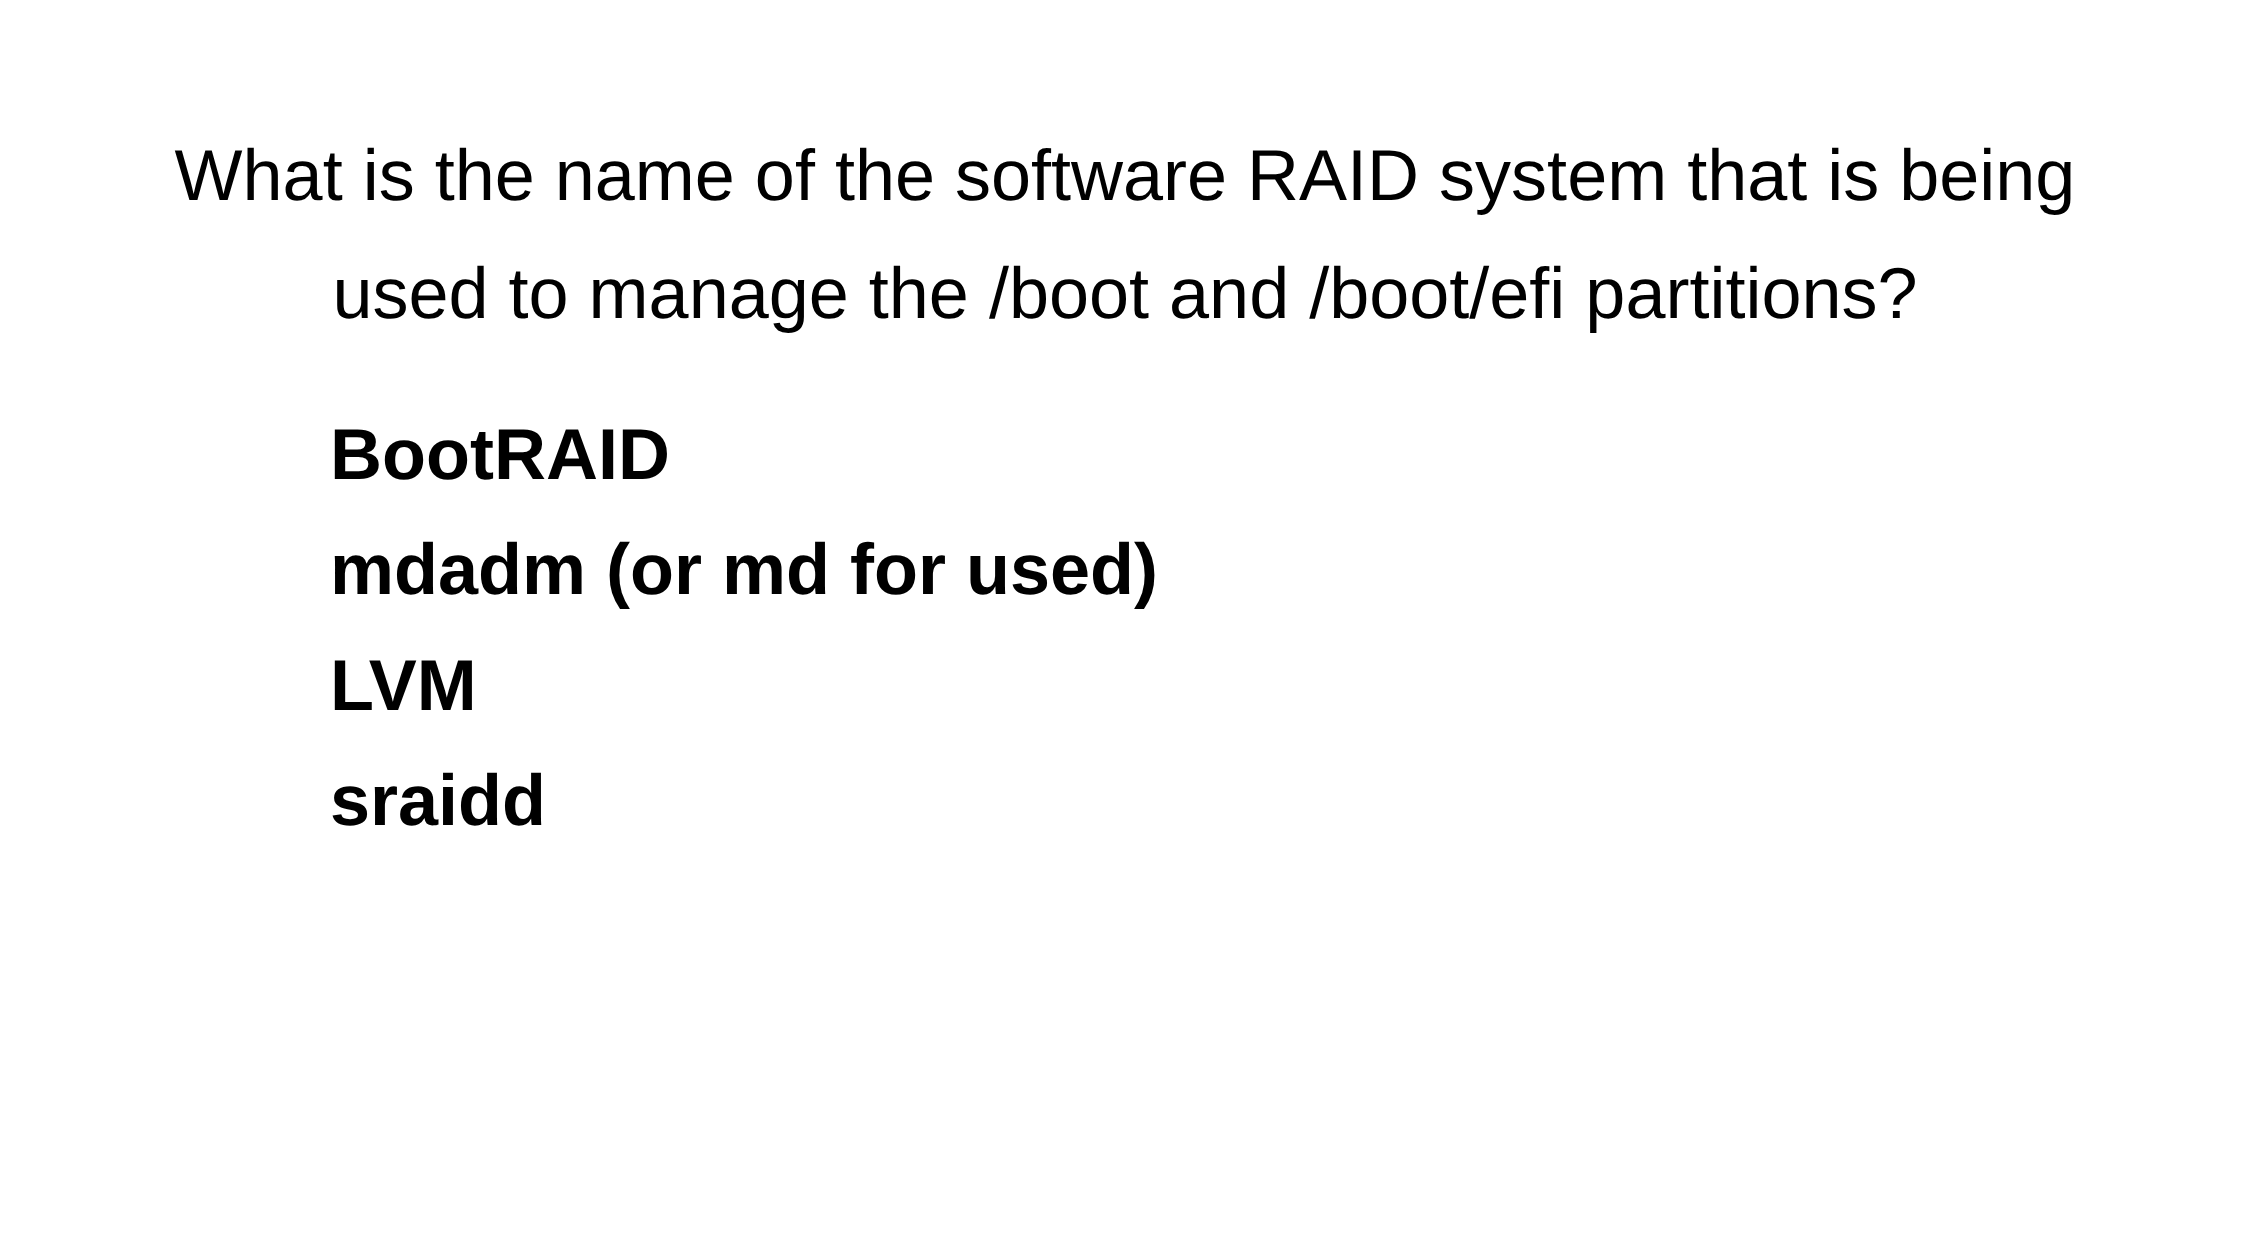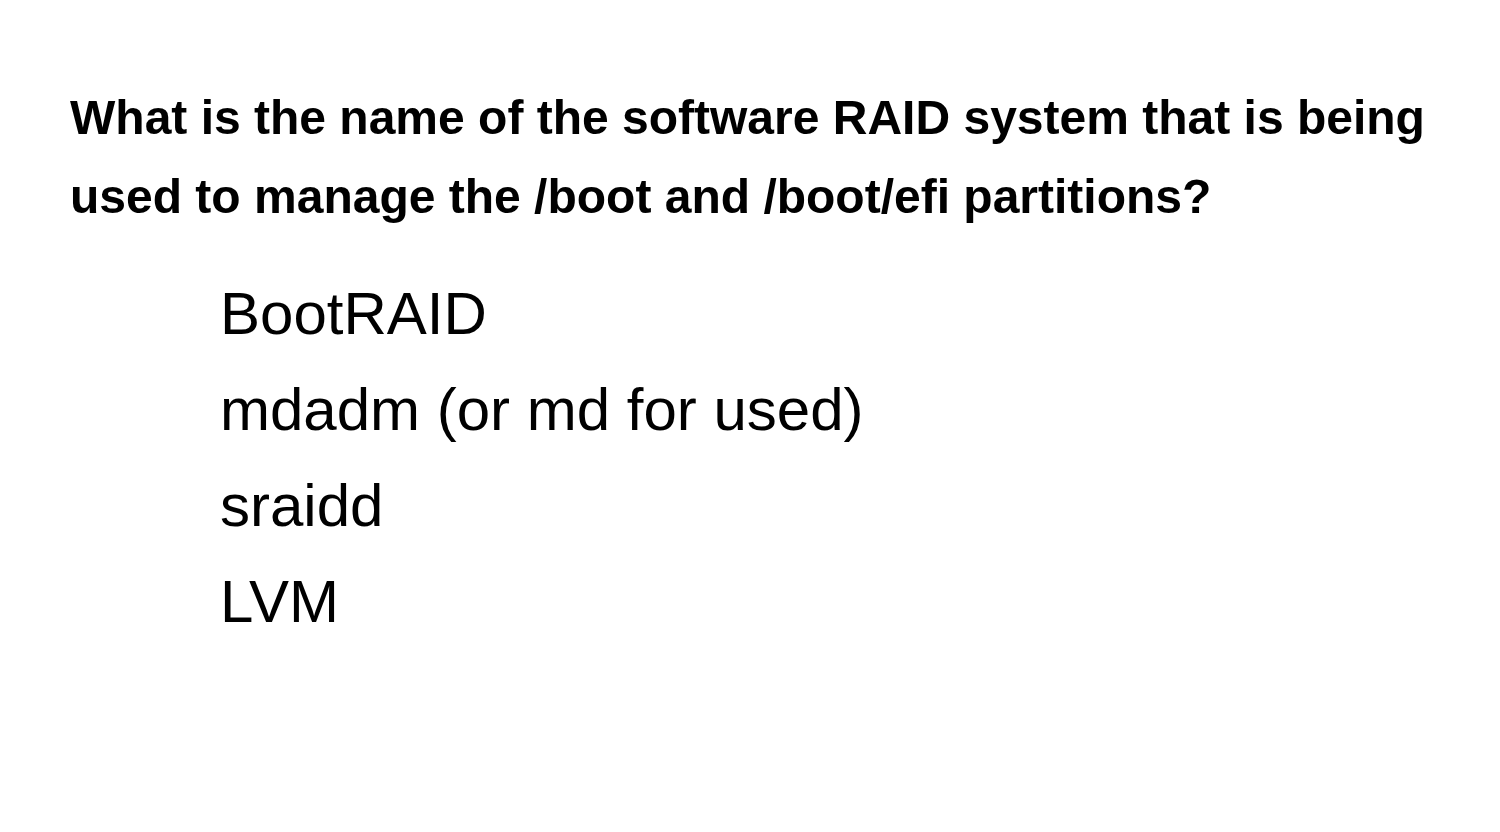--- a/index.html
+++ b/index.html
@@ -11,35 +11,36 @@
       width: 1500px;
       height: 832px;
       background: #ffffff;
       font-family: -apple-system, BlinkMacSystemFont, "Segoe UI", Helvetica, Arial, sans-serif;
       color: #000000;
       padding: 78px 70px;
     }
     .question {
       font-size: 48px;
       line-height: 1.65;
-      font-weight: 700;
+      font-weight: 400;
       margin-bottom: 30px;
+      text-align: center;
     }
     .options {
       padding-left: 150px;
     }
     .option {
-      font-size: 60px;
+      font-size: 48px;
       line-height: 1.6;
-      font-weight: 400;
+      font-weight: 700;
     }
   </style>
 </head>
 <body>
 
 <div class="question">What is the name of the software RAID system that is being used to manage the /boot and /boot/efi partitions?</div>
 
 <div class="options">
   <div class="option">BootRAID</div>
   <div class="option">mdadm (or md for used)</div>
+  <div class="option">LVM</div>
   <div class="option">sraidd</div>
-  <div class="option">LVM</div>
 </div>
 
 </body></html>

